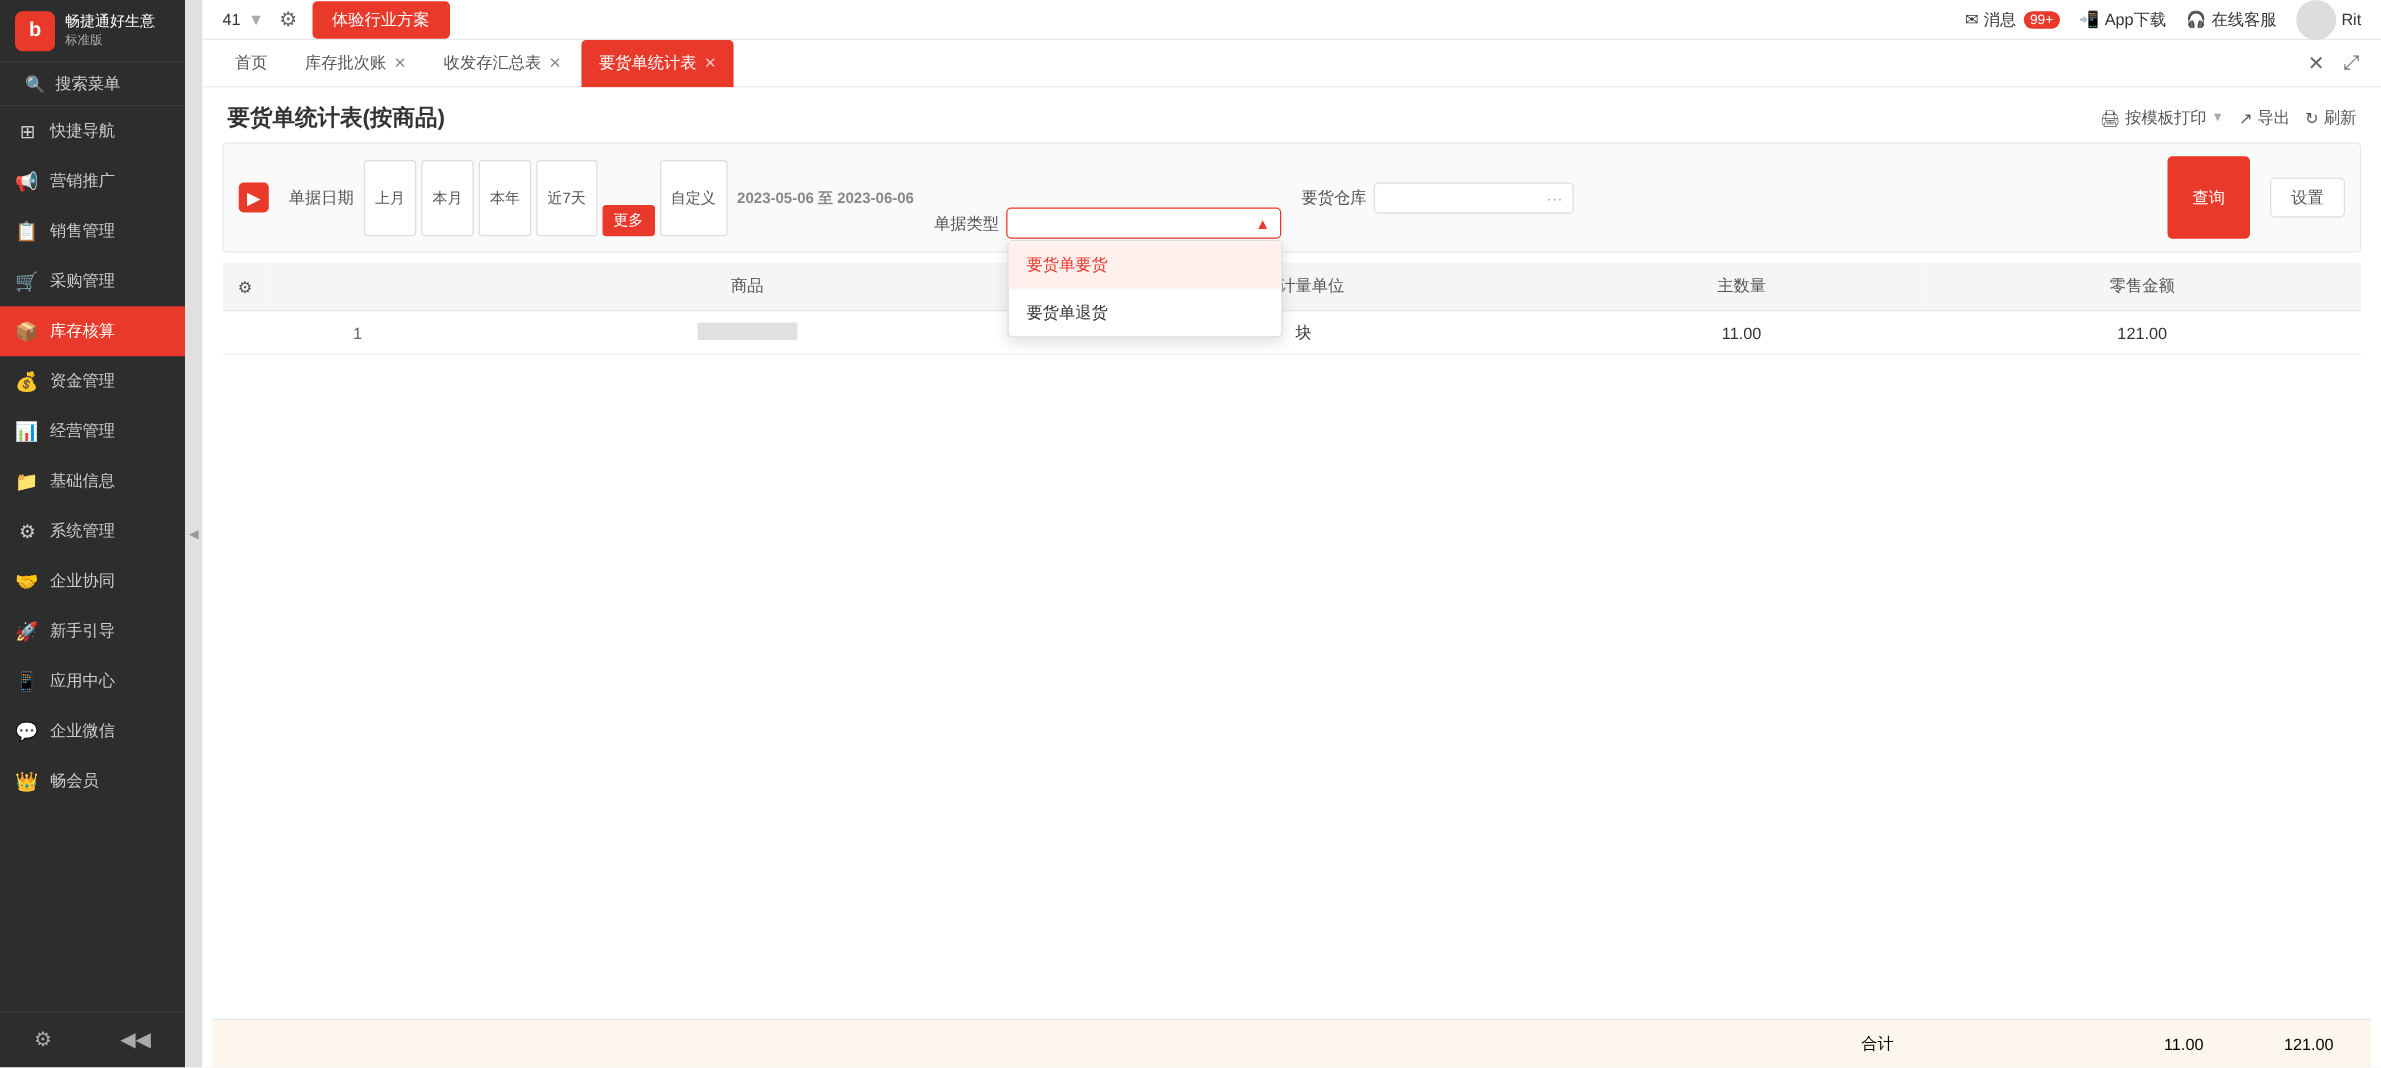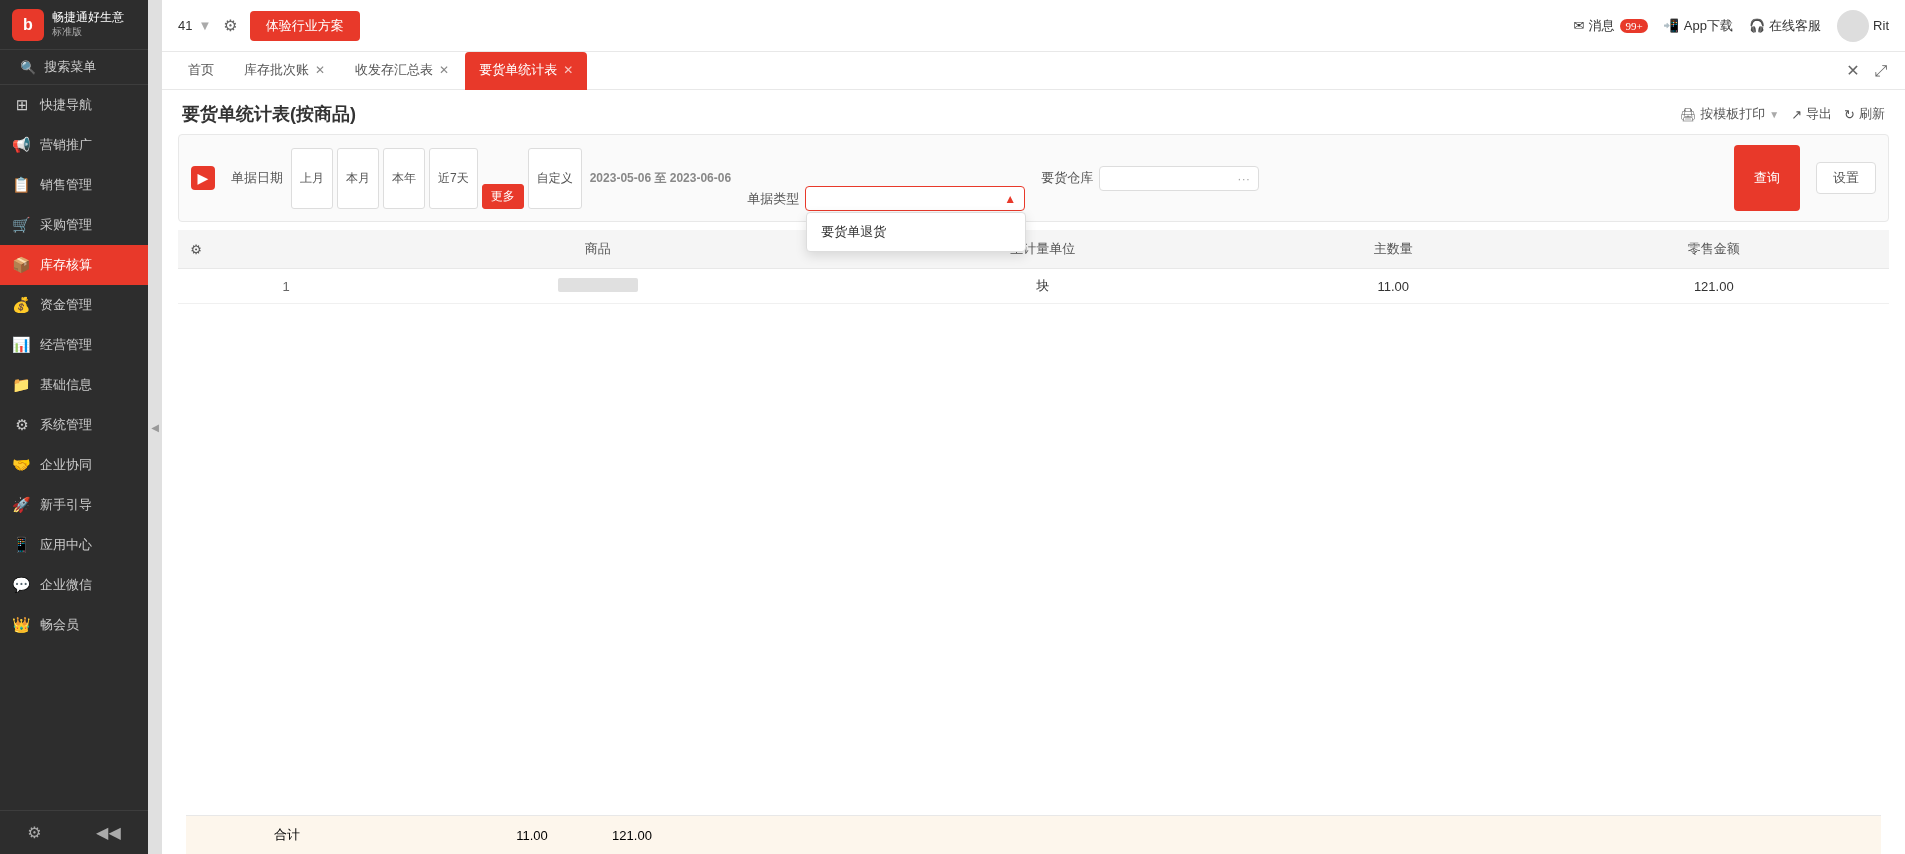--- a/index.html
+++ b/index.html
@@ -99,21 +99,21 @@
       flex: 1;
       display: flex;
       flex-direction: column;
       background: #f5f5f5;
       overflow: hidden;
     }
 
     
     .topbar {
       background: white;
-      height: 52px;
+      height: 32px;
       display: flex;
       align-items: center;
       padding: 0 16px;
       border-bottom: 1px solid #e8e8e8;
       flex-shrink: 0;
       justify-content: space-between;
     }
     .topbar-left {
       display: flex;
       align-items: center;
@@ -149,21 +149,20 @@
       gap: 4px;
       cursor: pointer;
     }
     .badge {
       background: #e8392a;
       color: white;
       border-radius: 10px;
       padding: 1px 5px;
       font-size: 11px;
       margin-left: 2px;
-      font-family: Liberation Serif, serif;
     }
     .avatar {
       width: 32px;
       height: 32px;
       background: #ddd;
       border-radius: 50%;
     }
 
     
     .tabs {
@@ -433,21 +432,22 @@
     }
 
     
     .table-footer {
       background: #fdf6ec;
       border-top: 1px solid #e8e8e8;
       display: flex;
       align-items: center;
       padding: 10px 0;
       flex-shrink: 0;
-      margin: 0 24px;
+      margin: 0 8px;
+      justify-content: flex-end;
     }
   </style>
 </head>
 <body>
 
 <div class="sidebar">
   <div class="sidebar-logo">
     <div class="sidebar-logo-icon">
       <span>b</span>
     </div>
@@ -623,20 +623,21 @@
         <span class="date-range">2023-05-06 至 2023-06-06</span>
       </div>
 
       <div class="filter-select-wrap">
         <span class="filter-label">单据类型</span>
         <div class="filter-select-box">
           <span>&nbsp;</span>
           <span class="arrow-up">▲</span>
 
           <div class="dropdown-overlay">
+            <div class="dropdown-item selected">要货单要货</div>
             <div class="dropdown-item">要货单退货</div>
           </div>
         </div>
       </div>
 
       <div class="filter-warehouse-wrap">
         <span class="filter-label">要货仓库</span>
         <div class="filter-warehouse-box">
           <span>&nbsp;</span>
           <span class="dots">···</span>

